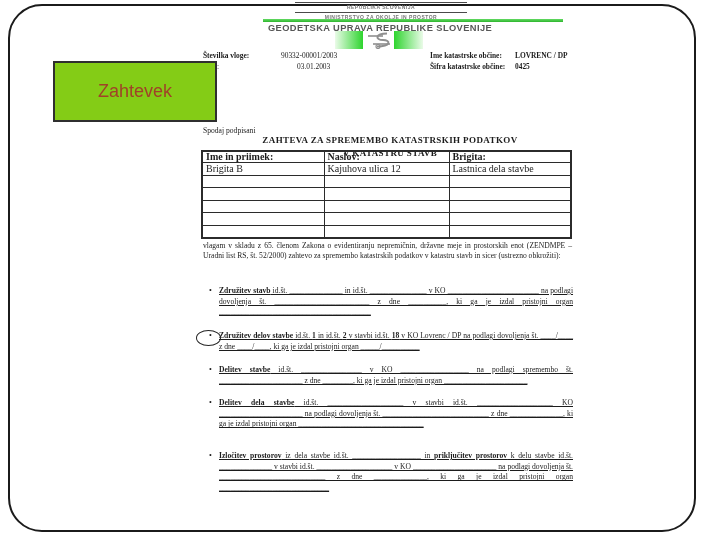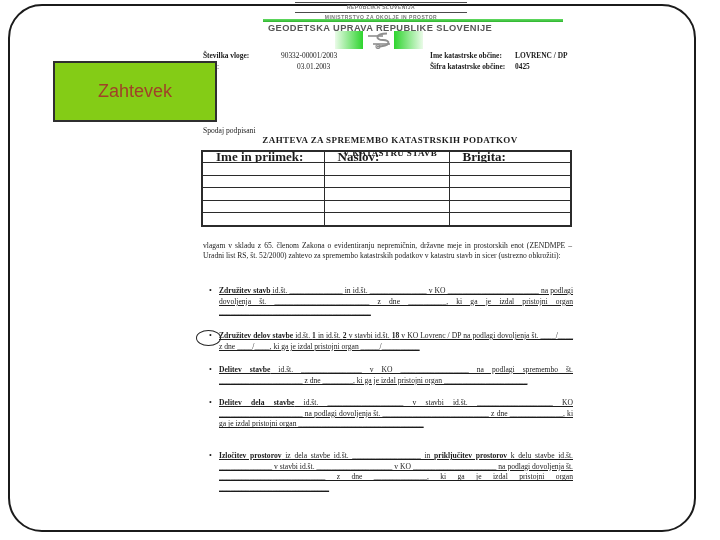--- a/index.html
+++ b/index.html
@@ -65,22 +65,22 @@
     left:200px;top:92px;width:380px;text-align:center;
     font-weight:bold;font-size:9px;letter-spacing:0.4px;line-height:12.5px;margin-top:42px;
   }
 
   .intro{left:203px;top:126px;font-size:7.6px;}
 
   
   .sig-table{left:201px;top:150px;}
   .sig-table table{border-collapse:collapse;width:369px;border:2px solid #2b2b2b;table-layout:fixed;}
   .sig-table th,.sig-table td{
-    border:1px solid #2b2b2b;height:11.5px;padding:0 2px 0 13px;
-    font-size:13px;line-height:8px;text-align:left;overflow:hidden;white-space:nowrap;
+    border:1px solid #2b2b2b;height:11.5px;padding:0 2px 0 3px;
+    font-size:10px;line-height:8px;text-align:left;overflow:hidden;white-space:nowrap;
   }
   .sig-table th{font-weight:bold;height:10px;}
   .c1{width:122px;}.c2{width:125px;}.c3{width:122px;}
 
   
   .statement{
     left:203px;top:241px;width:369px;
     font-size:7.6px;line-height:9.7px;text-align:justify;
   }
 
@@ -162,20 +162,25 @@
       </colgroup>
     <thead>
       <tr>
         <th>Ime in priimek:</th>
         <th>Naslov:</th>
         <th>Brigita:</th>
       </tr>
     </thead>
     <tbody>
         <tr>
+          <td>Brigita B</td>
+          <td>Kajuhova ulica 12</td>
+          <td>Lastnica dela stavbe</td>
+        </tr>
+        <tr>
           <td></td>
           <td></td>
           <td></td>
         </tr>
         <tr>
           <td></td>
           <td></td>
           <td></td>
         </tr>
         <tr>

